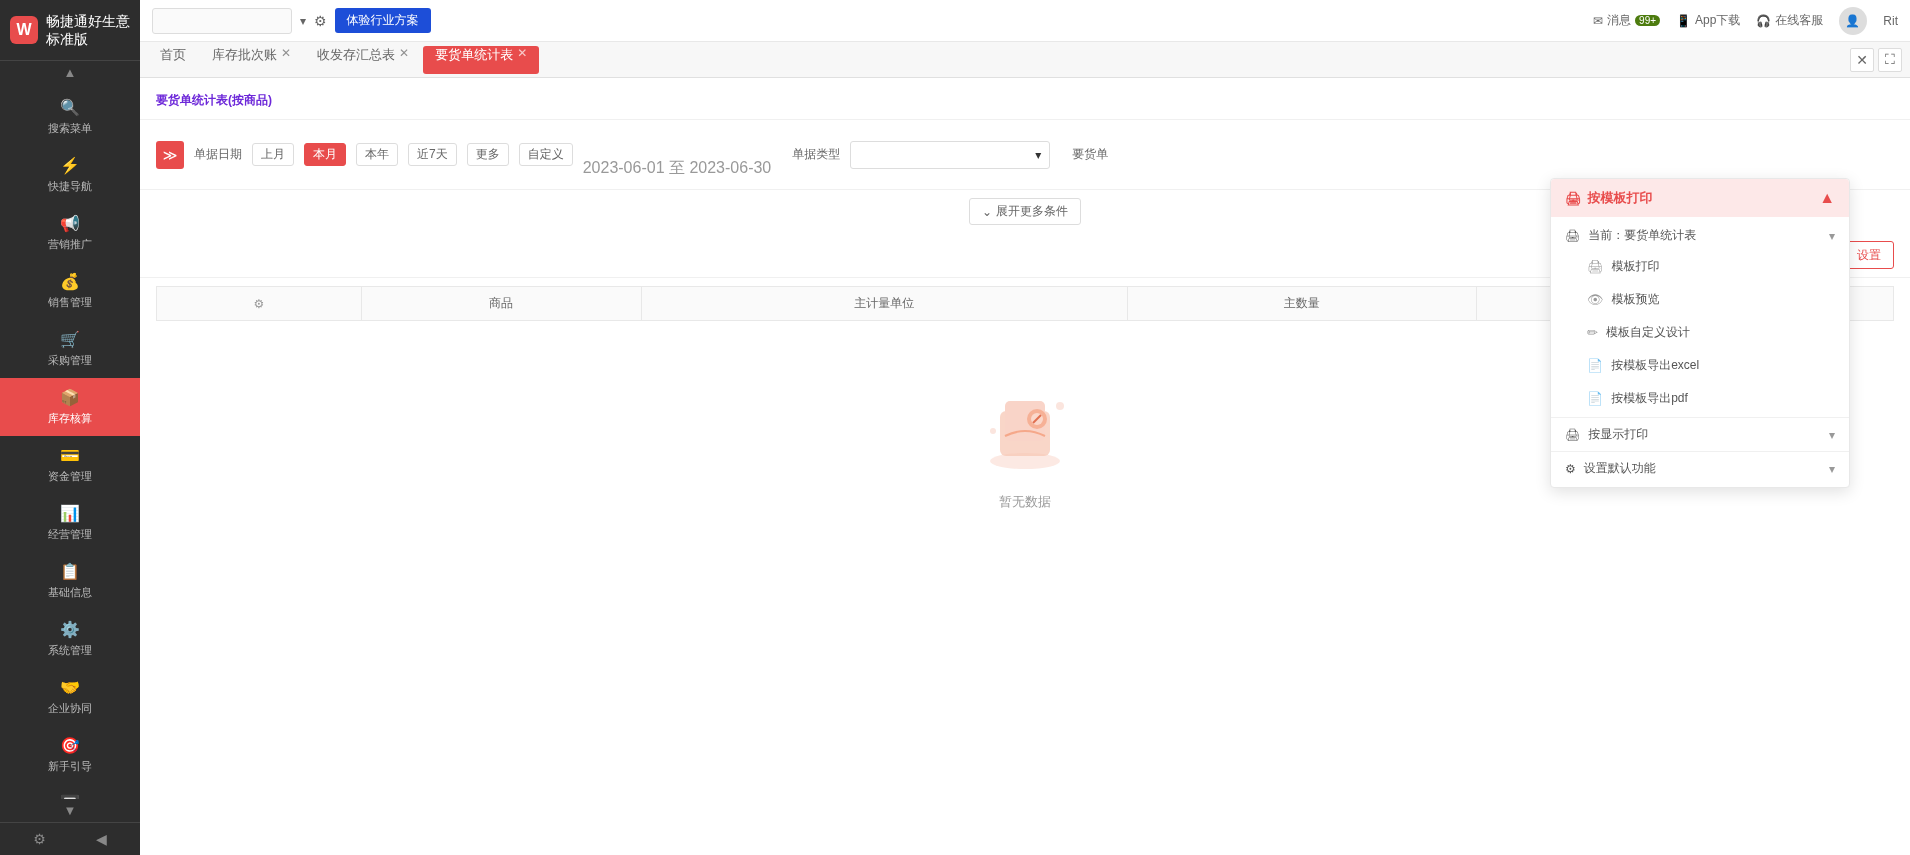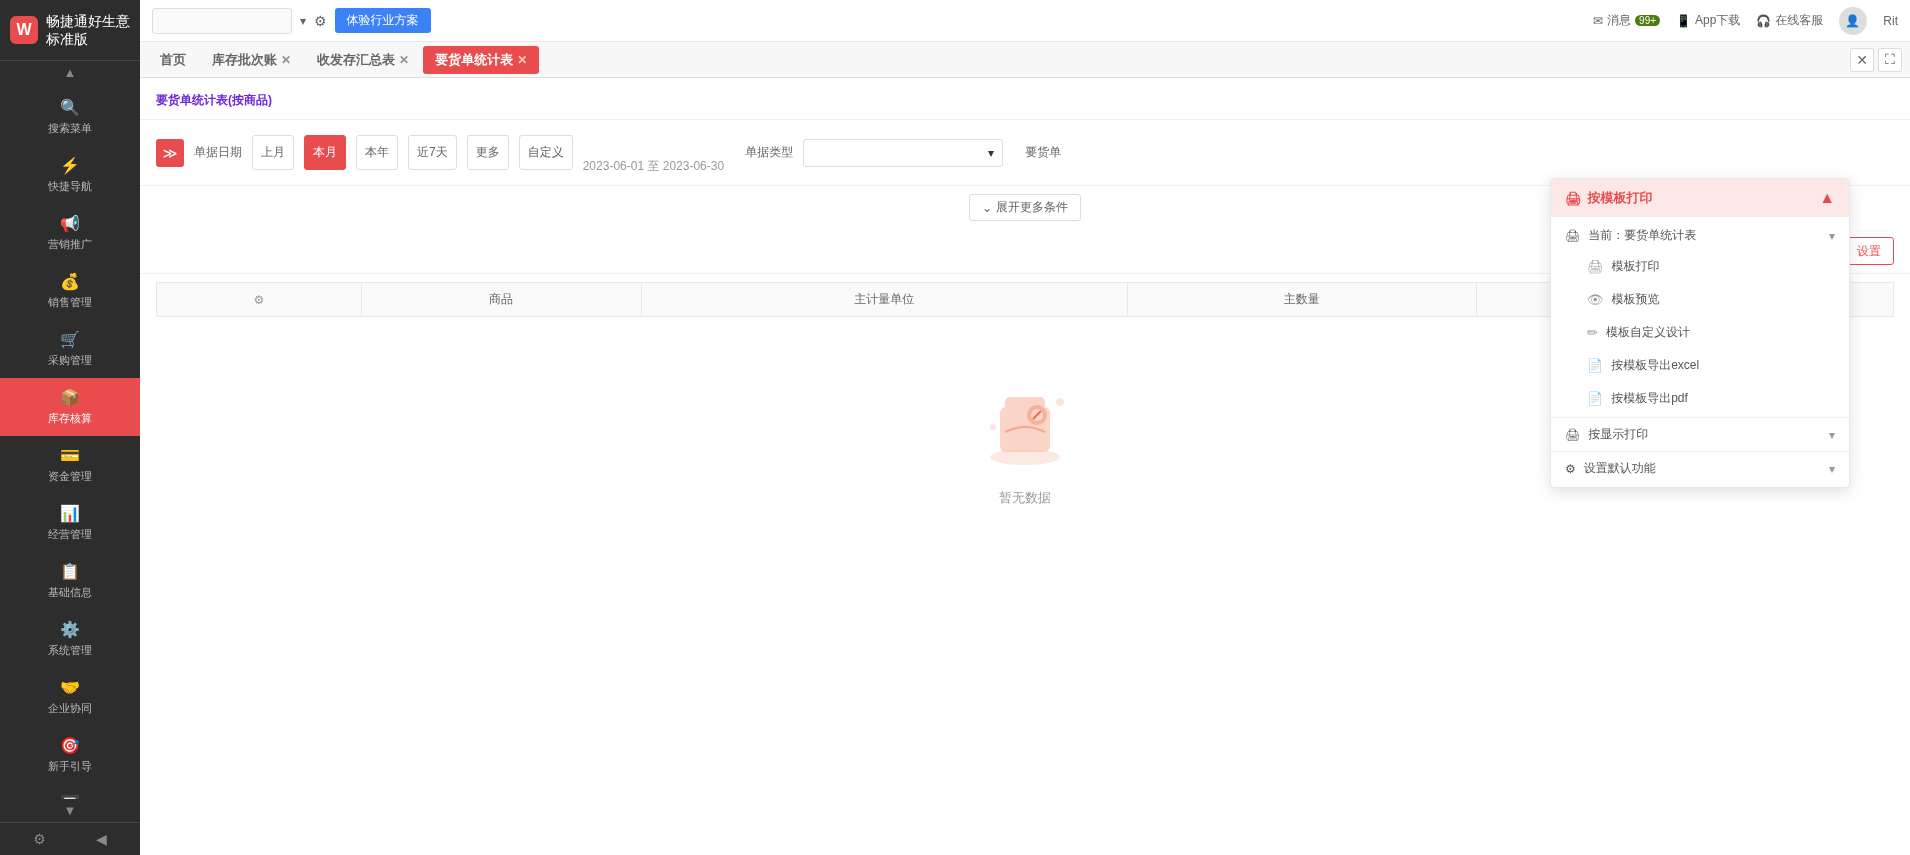--- a/index.html
+++ b/index.html
@@ -20,48 +20,48 @@
     .sidebar-bottom-btn { color: #888; cursor: pointer; font-size: 14px; }
 
     
     .main { flex: 1; display: flex; flex-direction: column; overflow: hidden; }
 
     
     .topbar { height: 42px; background: #fff; display: flex; align-items: center; padding: 0 12px; border-bottom: 1px solid #e8e8e8; gap: 8px; }
     .topbar-search { width: 140px; height: 26px; border: 1px solid #ddd; border-radius: 3px; padding: 0 8px; font-size: 12px; color: #999; background: #fafafa; }
     .topbar-dropdown-btn { color: #666; cursor: pointer; font-size: 12px; }
     .topbar-gear { color: #666; cursor: pointer; font-size: 14px; }
-    .topbar-trial-btn { background: #3b82f6; color: #fff; border: none; padding: 4px 12px; border-radius: 3px; cursor: pointer; font-size: 12px; }
+    .topbar-trial-btn { background: #1d4ed8; color: #fff; border: none; padding: 4px 12px; border-radius: 3px; cursor: pointer; font-size: 12px; }
     .topbar-spacer { flex: 1; }
     .topbar-actions { display: flex; align-items: center; gap: 16px; }
     .topbar-action-item { display: flex; align-items: center; gap: 4px; color: #666; cursor: pointer; font-size: 12px; }
     .topbar-action-item .badge { background: #4d7c0f; color: #fff; border-radius: 8px; font-size: 10px; padding: 0 4px; min-width: 16px; text-align: center; }
     .topbar-avatar { width: 28px; height: 28px; background: #ddd; border-radius: 50%; display: flex; align-items: center; justify-content: center; color: #666; font-size: 12px; cursor: pointer; }
     .topbar-username { color: #666; font-size: 12px; cursor: pointer; }
 
     
     .tabs-bar { height: 36px; background: #f7f7f7; display: flex; align-items: center; padding: 0 8px; border-bottom: 1px solid #e0e0e0; gap: 2px; }
-    .tab-item { height: 28px; display: flex; align-items: center; gap: 4px; padding: 0 12px; border-radius: 3px; cursor: pointer; font-size: 13px; color: #666; background: transparent; position: relative; font-weight: bold; }
+    .tab-item { height: 28px; display: flex; align-items: flex-start; gap: 4px; padding: 0 12px; border-radius: 3px; cursor: pointer; font-size: 13px; color: #666; background: transparent; position: relative; }
     .tab-item.active { background: #e84c4c; color: #fff; }
     .tab-close { font-size: 12px; color: inherit; opacity: 0.7; cursor: pointer; }
     .tabs-bar-actions { margin-left: auto; display: flex; align-items: center; gap: 4px; }
     .tabs-bar-btn { width: 24px; height: 24px; display: flex; align-items: center; justify-content: center; cursor: pointer; color: #666; border: 1px solid #ddd; border-radius: 2px; background: #fff; font-size: 14px; }
 
     
     .page-content { flex: 1; background: #fff; overflow: auto; position: relative; }
     .page-header { padding: 14px 16px 10px; border-bottom: 1px solid #f0f0f0; }
     .page-title { font-size: 12px; font-weight: bold; color: #6d28d9; }
 
     
     .toolbar-row { padding: 10px 16px; display: flex; align-items: center; gap: 10px; border-bottom: 1px solid #f0f0f0; flex-wrap: wrap; }
     .toolbar-expand-btn { width: 28px; height: 28px; background: #e84c4c; color: #fff; border: none; border-radius: 3px; cursor: pointer; display: flex; align-items: center; justify-content: center; font-size: 14px; }
     .filter-label { color: #666; font-size: 12px; white-space: nowrap; }
-    .date-btn { height: 35px; padding: 0 8px; border: 1px solid #ddd; border-radius: 3px; background: #fff; color: #666; font-size: 12px; cursor: pointer; }
+    .date-btn { height: 23px; padding: 0 8px; border: 1px solid #ddd; border-radius: 3px; background: #fff; color: #666; font-size: 12px; cursor: pointer; }
     .date-btn.active { background: #e84c4c; color: #fff; border-color: #e84c4c; }
-    .date-range { color: #999; font-size: 12px; margin-top: 28px; }
+    .date-range { color: #999; font-size: 16px; margin-top: 28px; }
     .type-select { height: 28px; border: 1px solid #ddd; border-radius: 3px; padding: 0 8px; font-size: 12px; color: #333; min-width: 200px; cursor: pointer; display: flex; align-items: center; justify-content: space-between; }
 
     
     .action-row { padding: 8px 16px; display: flex; align-items: center; justify-content: flex-end; gap: 12px; border-bottom: 1px solid #f0f0f0; }
     .expand-more-btn { border: 1px solid #ddd; background: #fff; padding: 4px 12px; border-radius: 3px; font-size: 12px; color: #666; cursor: pointer; display: flex; align-items: center; gap: 4px; }
     .action-btn { height: 28px; padding: 0 12px; border-radius: 3px; border: 1px solid #ddd; background: #fff; color: #666; font-size: 12px; cursor: pointer; display: flex; align-items: center; gap: 4px; }
     .action-btn.primary { background: #e84c4c; color: #fff; border-color: #e84c4c; }
     .action-btn.outline-red { color: #e84c4c; border-color: #e84c4c; }
 
     

